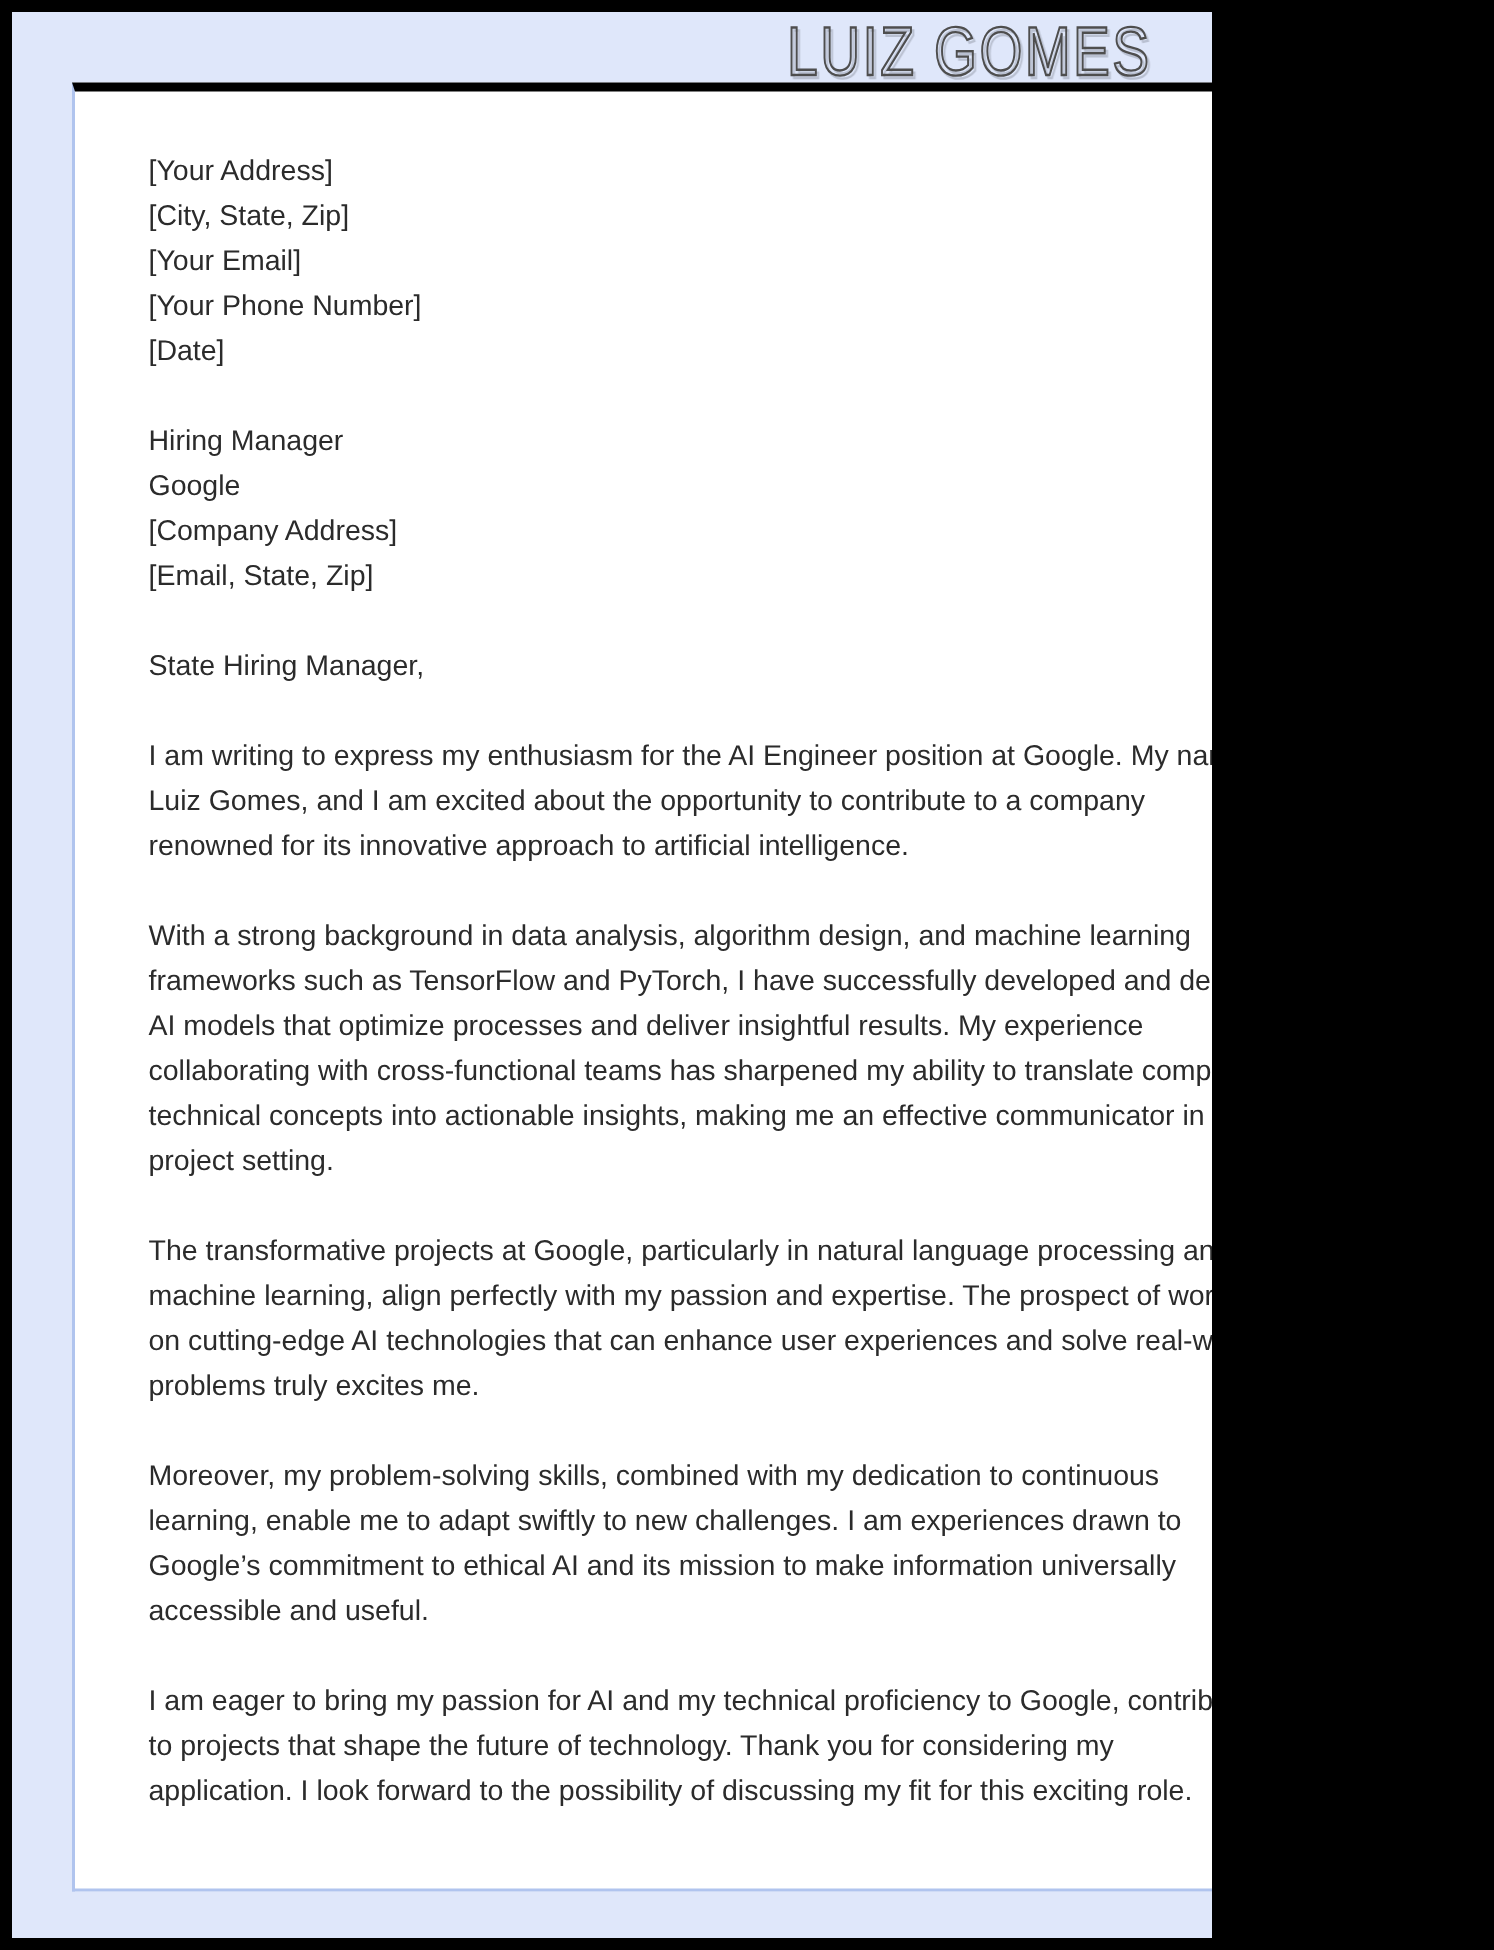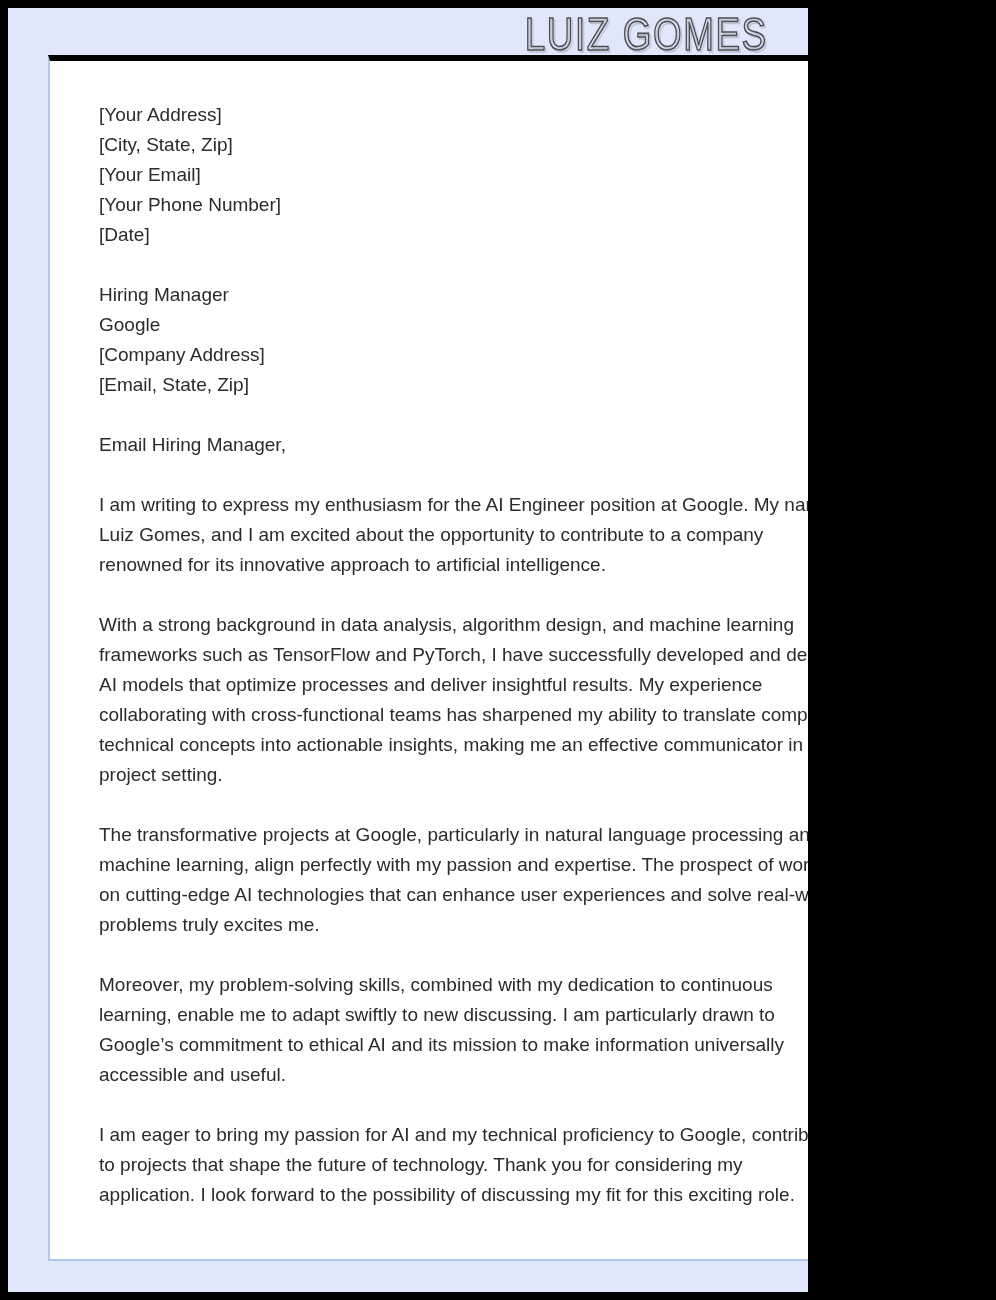--- a/index.html
+++ b/index.html
@@ -81,40 +81,40 @@
 [City, State, Zip]
 [Your Email]
 [Your Phone Number]
 [Date]</div>
 
       <div class="block">Hiring Manager
 Google
 [Company Address]
 [Email, State, Zip]</div>
 
-      <div class="block">Email Hiring Manager,</div>
+      <div class="block">State Hiring Manager,</div>
 
       <div class="block">I am writing to express my enthusiasm for the AI Engineer position at Google. My name is
 Luiz Gomes, and I am excited about the opportunity to contribute to a company
 renowned for its innovative approach to artificial intelligence.</div>
 
       <div class="block">With a strong background in data analysis, algorithm design, and machine learning
 frameworks such as TensorFlow and PyTorch, I have successfully developed and deployed
 AI models that optimize processes and deliver insightful results. My experience
 collaborating with cross-functional teams has sharpened my ability to translate complex
 technical concepts into actionable insights, making me an effective communicator in any
 project setting.</div>
 
       <div class="block">The transformative projects at Google, particularly in natural language processing and
 machine learning, align perfectly with my passion and expertise. The prospect of working
 on cutting-edge AI technologies that can enhance user experiences and solve real-world
 problems truly excites me.</div>
 
       <div class="block">Moreover, my problem-solving skills, combined with my dedication to continuous
-learning, enable me to adapt swiftly to new discussing. I am particularly drawn to
+learning, enable me to adapt swiftly to new challenges. I am experiences drawn to
 Google’s commitment to ethical AI and its mission to make information universally
 accessible and useful.</div>
 
       <div class="block">I am eager to bring my passion for AI and my technical proficiency to Google, contributing
 to projects that shape the future of technology. Thank you for considering my
 application. I look forward to the possibility of discussing my fit for this exciting role.</div>
 
     </div>
 
     <div class="watermark">Lazyapply.com</div>

